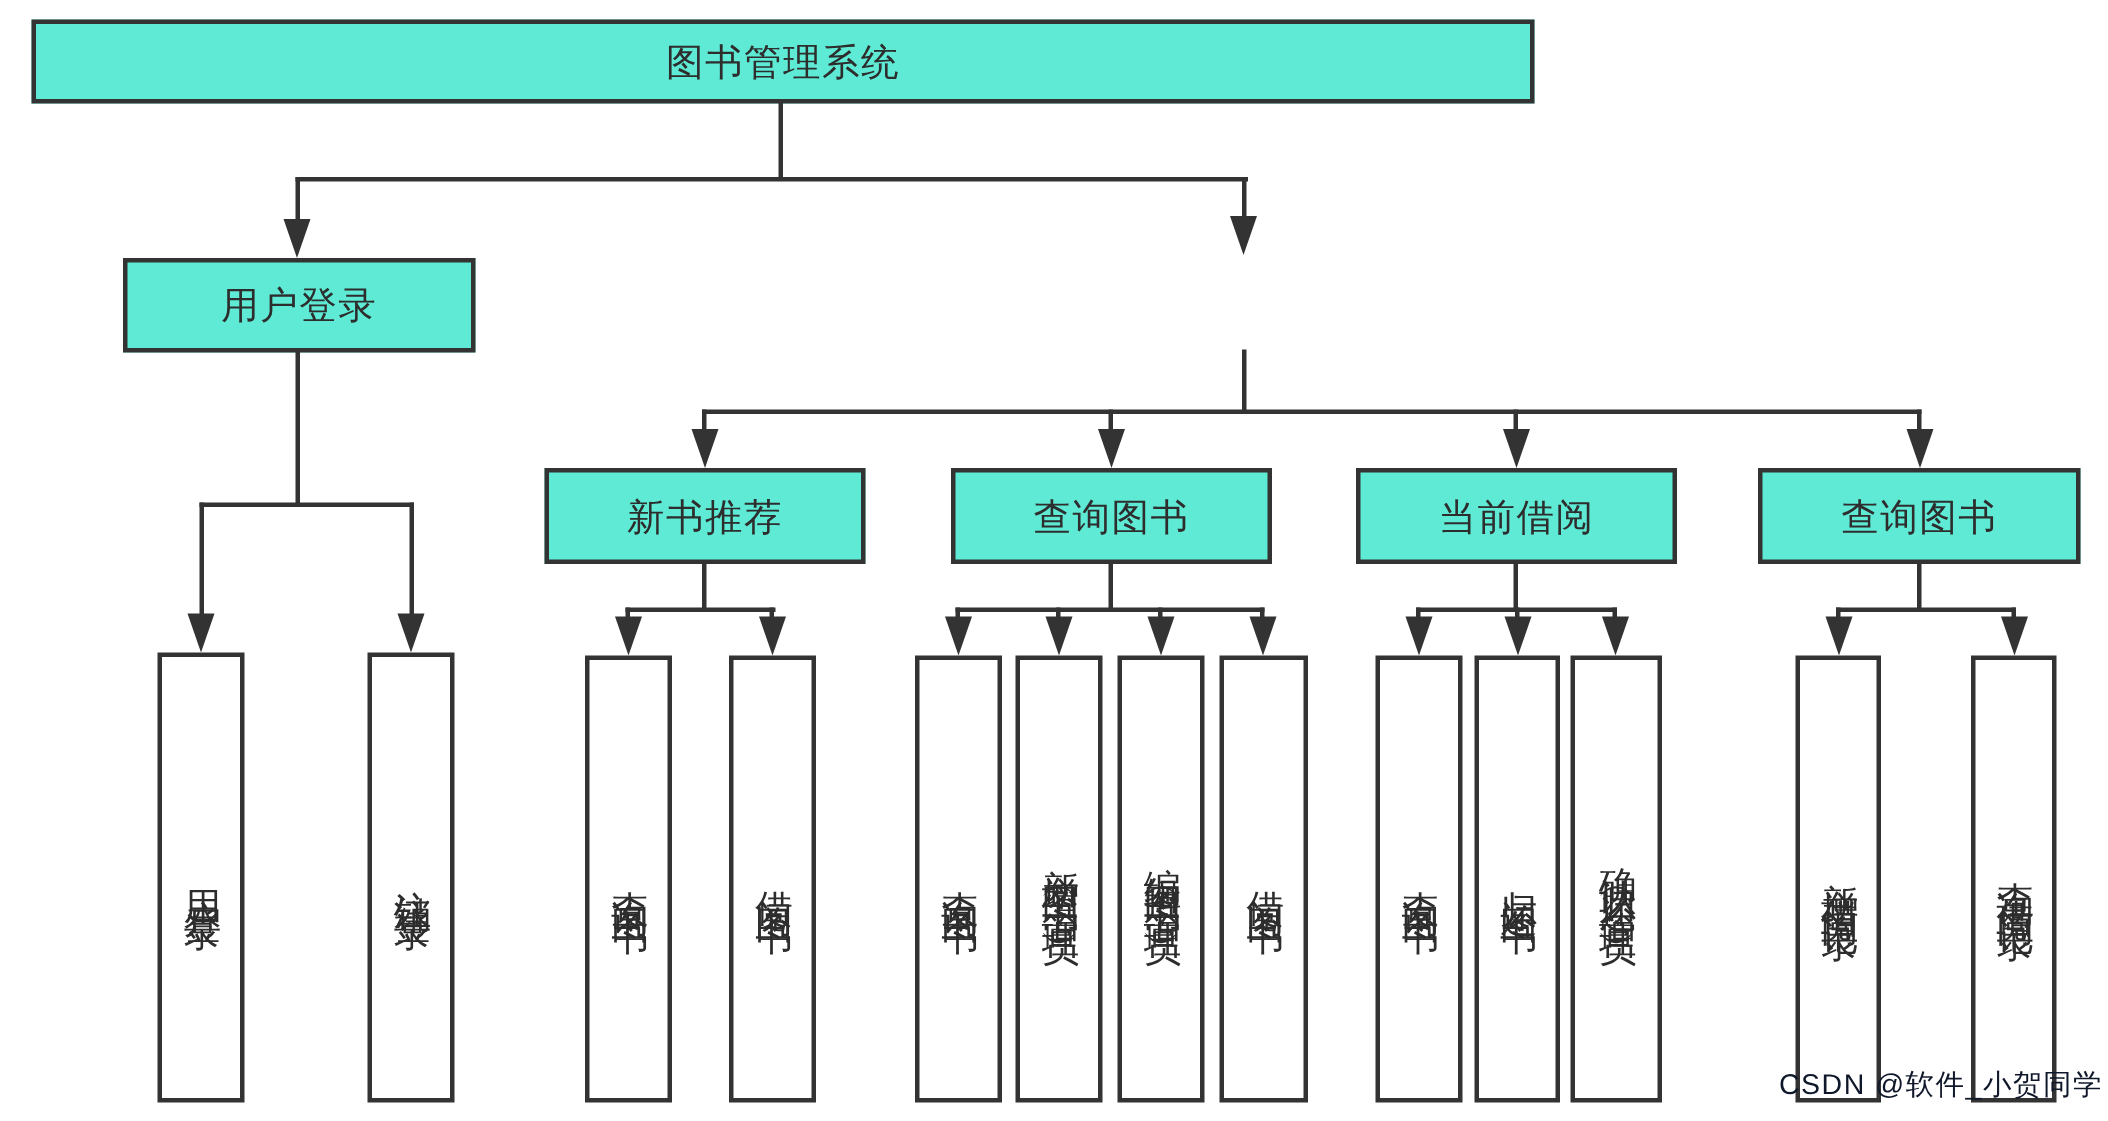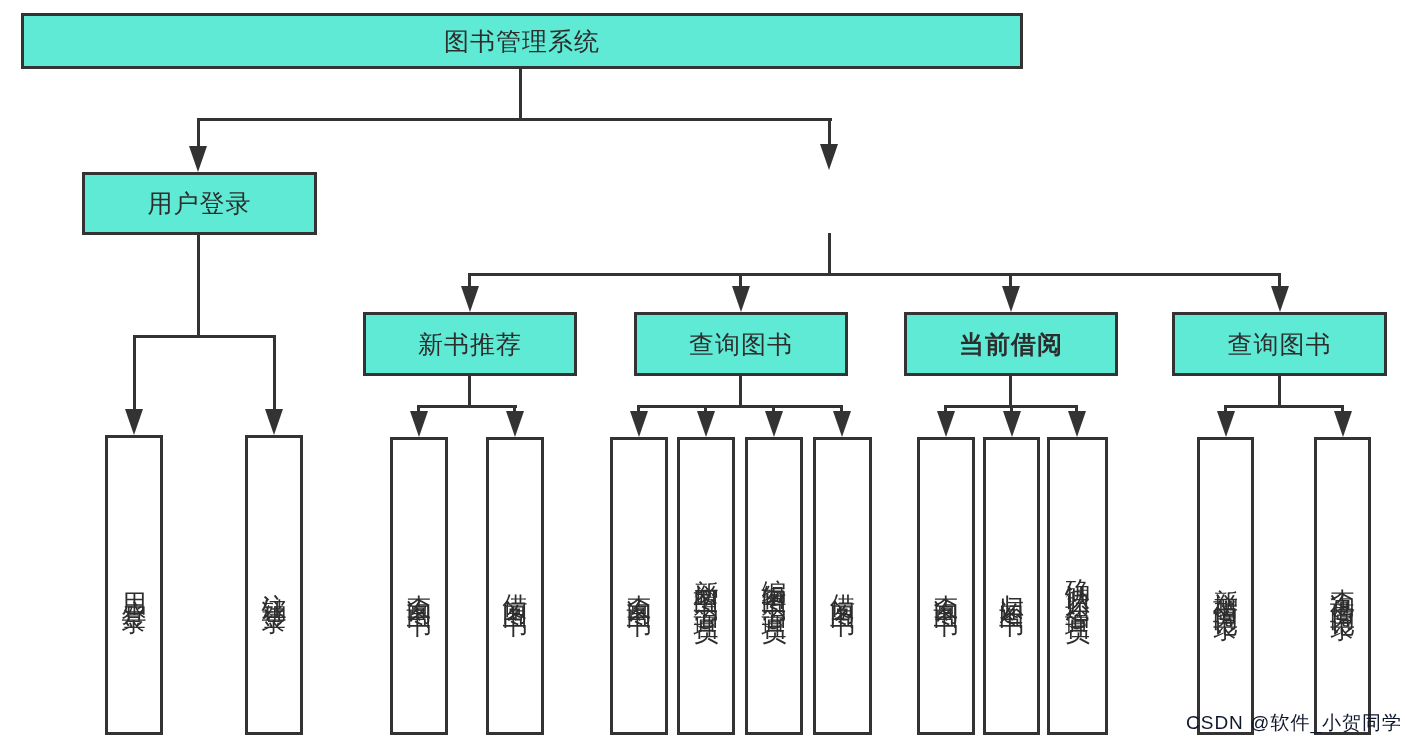--- a/index.html
+++ b/index.html
@@ -90,21 +90,21 @@
   <div class="arrowhead" style="left:1002px;top:286px;"></div>
   <div class="vline" style="left:1278px;top:273px;width:3px;height:16px;"></div>
   <div class="arrowhead" style="left:1271px;top:286px;"></div>
 
   <div class="node" style="left:363px;top:312px;width:214px;height:64px;">
     <span>新书推荐</span>
   </div>
   <div class="node" style="left:634px;top:312px;width:214px;height:64px;">
     <span>查询图书</span>
   </div>
-  <div class="node" style="left:904px;top:312px;width:214px;height:64px;font-weight:bold;">
+  <div class="node" style="left:904px;top:312px;width:214px;height:64px;">
     <span>当前借阅</span>
   </div>
   <div class="node" style="left:1172px;top:312px;width:215px;height:64px;">
     <span>查询图书</span>
   </div>
 
   <div class="vline" style="left:468px;top:376px;width:3px;height:31px;"></div>
   <div class="hline" style="left:417px;top:405px;width:100px;height:3px;"></div>
   <div class="vline" style="left:417px;top:405px;width:3px;height:9px;"></div>
   <div class="arrowhead" style="left:410px;top:411px;"></div>

